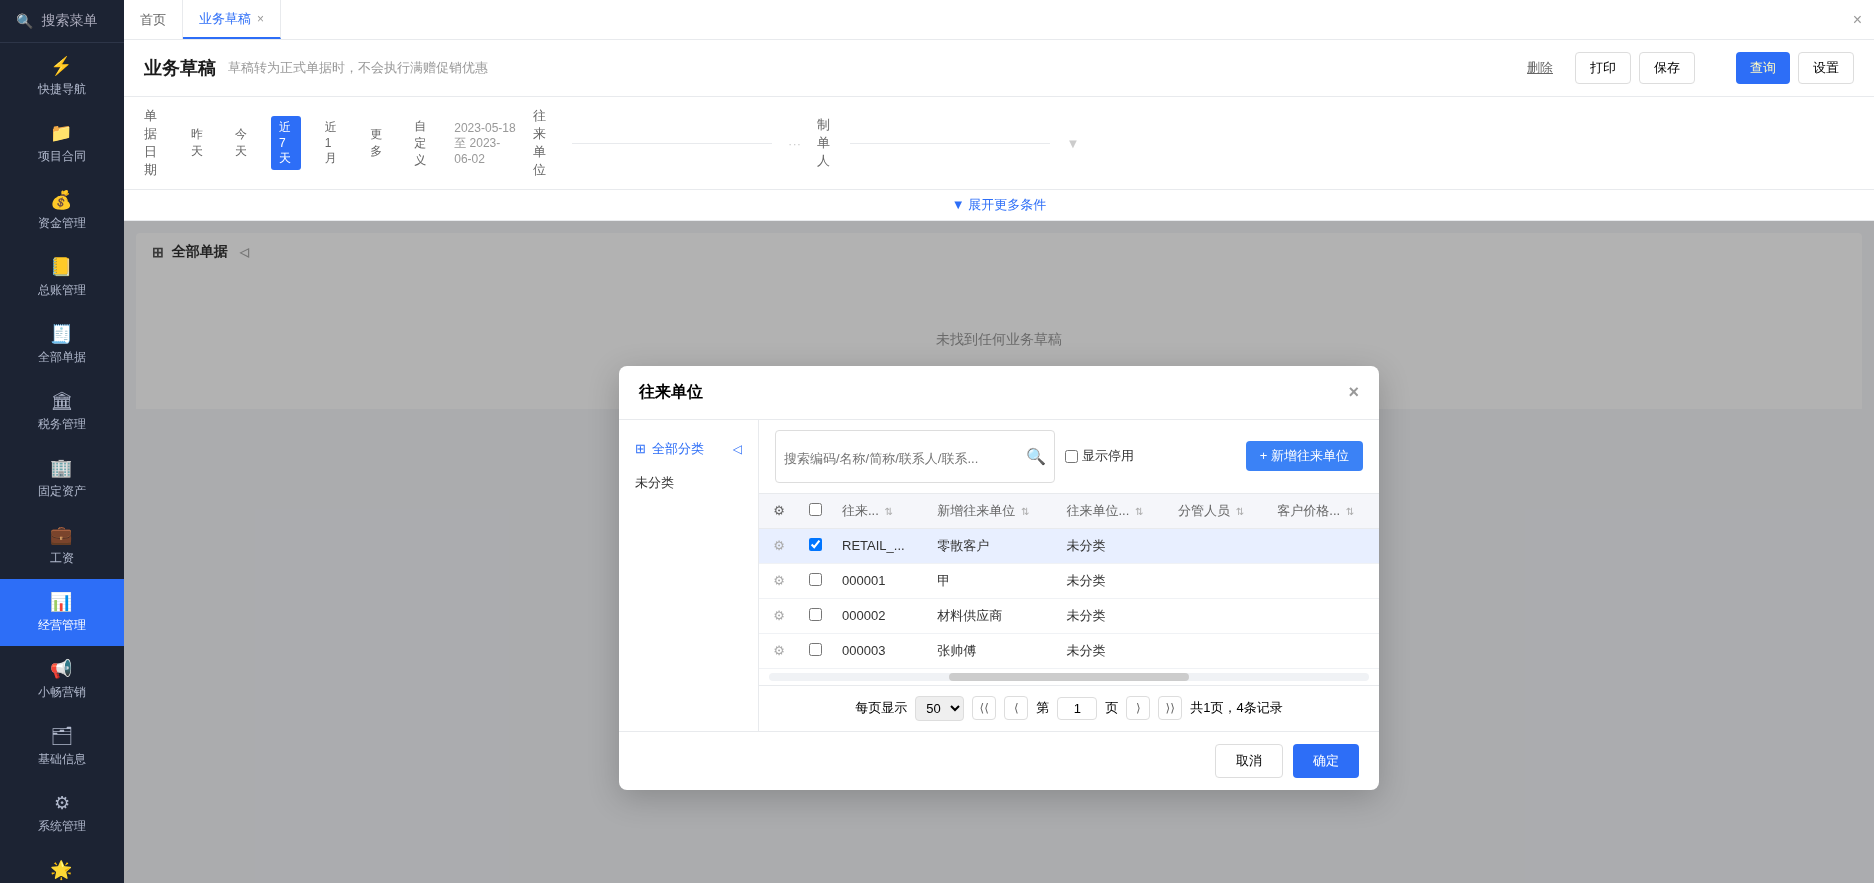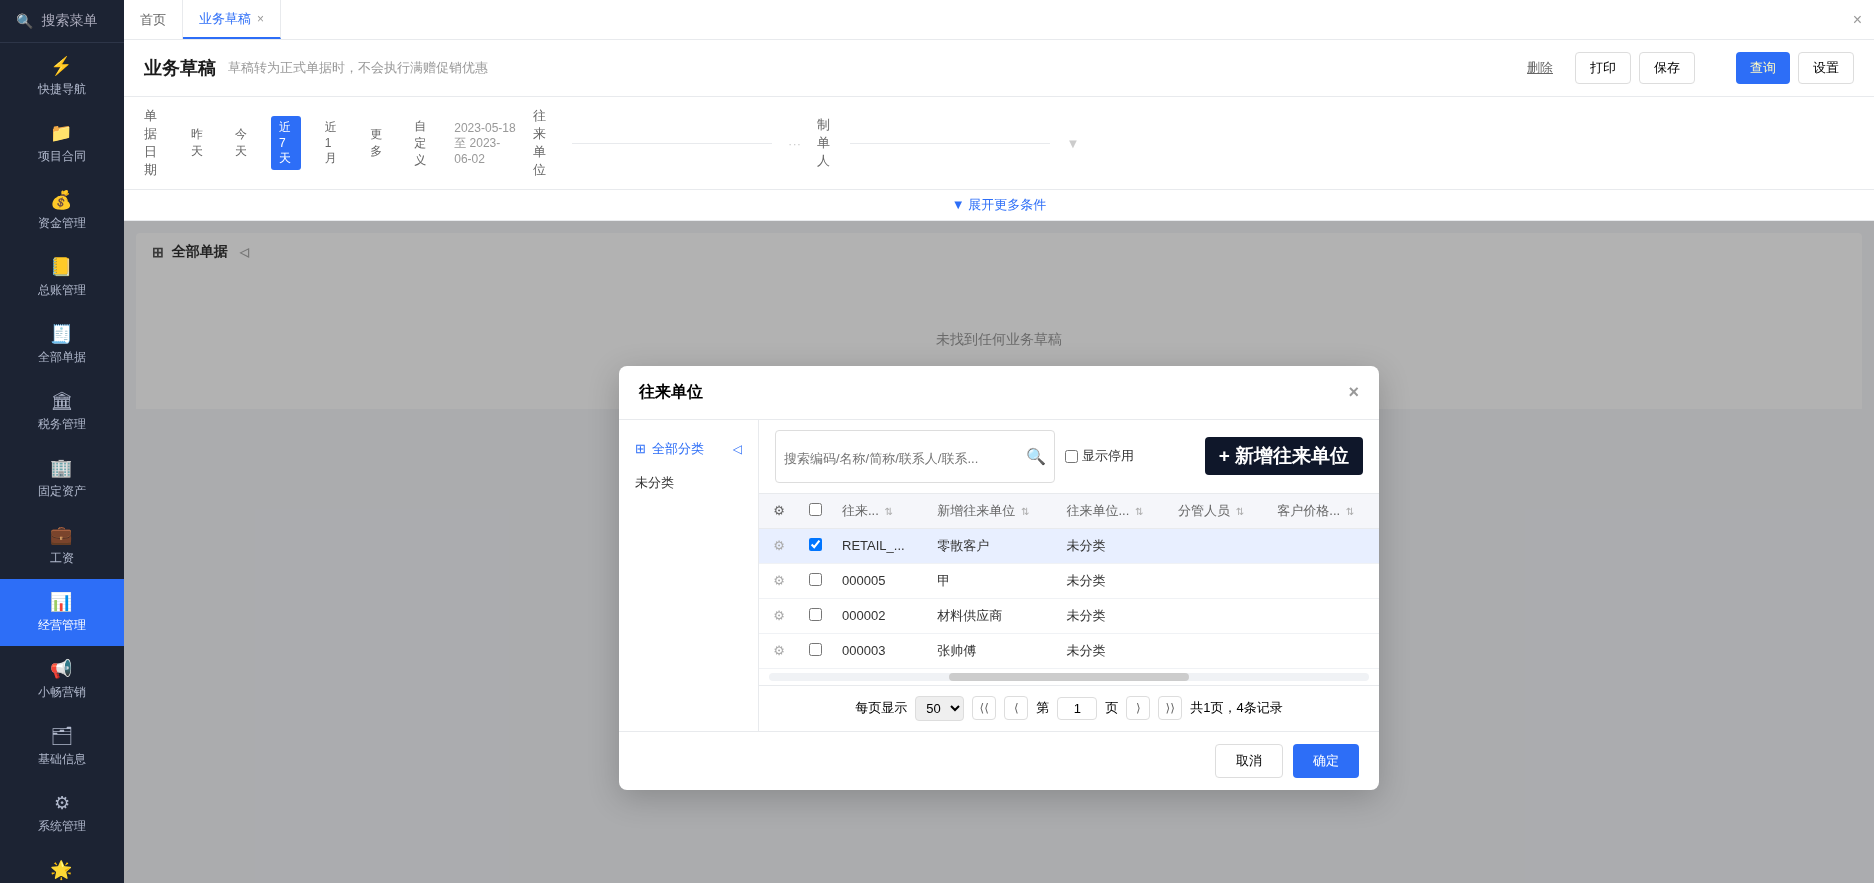--- a/index.html
+++ b/index.html
@@ -147,24 +147,23 @@
 
     .scrollbar-track {
       height: 8px; background: #f0f2f5; margin: 4px 10px;
       border-radius: 4px; position: relative;
     }
     .scrollbar-thumb {
       height: 100%; width: 40%; margin-left: 30%; background: #ccc; border-radius: 4px;
     }
 
     .new-btn {
-      background: #0f172a; color: #fff; border: none; border-radius: 4px;
-      padding: 6px 14px; font-size: 19px; cursor: pointer; white-space: nowrap;
+      background: #3b82f6; color: #fff; border: none; border-radius: 4px;
+      padding: 6px 14px; font-size: 13px; cursor: pointer; white-space: nowrap;
       margin-left: auto;
-      font-weight: bold;
     }
 
     .grid-icon { color: #555; font-size: 14px; }
     .sort-icon { color: #aaa; font-size: 10px; margin-left: 2px; }
   </style>
 </head>
 <body>
 
 <div class="sidebar">
   <div class="sidebar-search">
@@ -367,21 +366,21 @@
       <td></td>
       <td></td>
     </tr>
                     <tr>
       <td class="col-actions">
         <span style="color:#aaa;">⚙</span>
       </td>
       <td class="col-check">
         <input type="checkbox" style="">
       </td>
-      <td>000005</td>
+      <td>000001</td>
       <td>甲</td>
       <td>未分类</td>
       <td></td>
       <td></td>
     </tr>
                     <tr>
       <td class="col-actions">
         <span style="color:#aaa;">⚙</span>
       </td>
       <td class="col-check">

